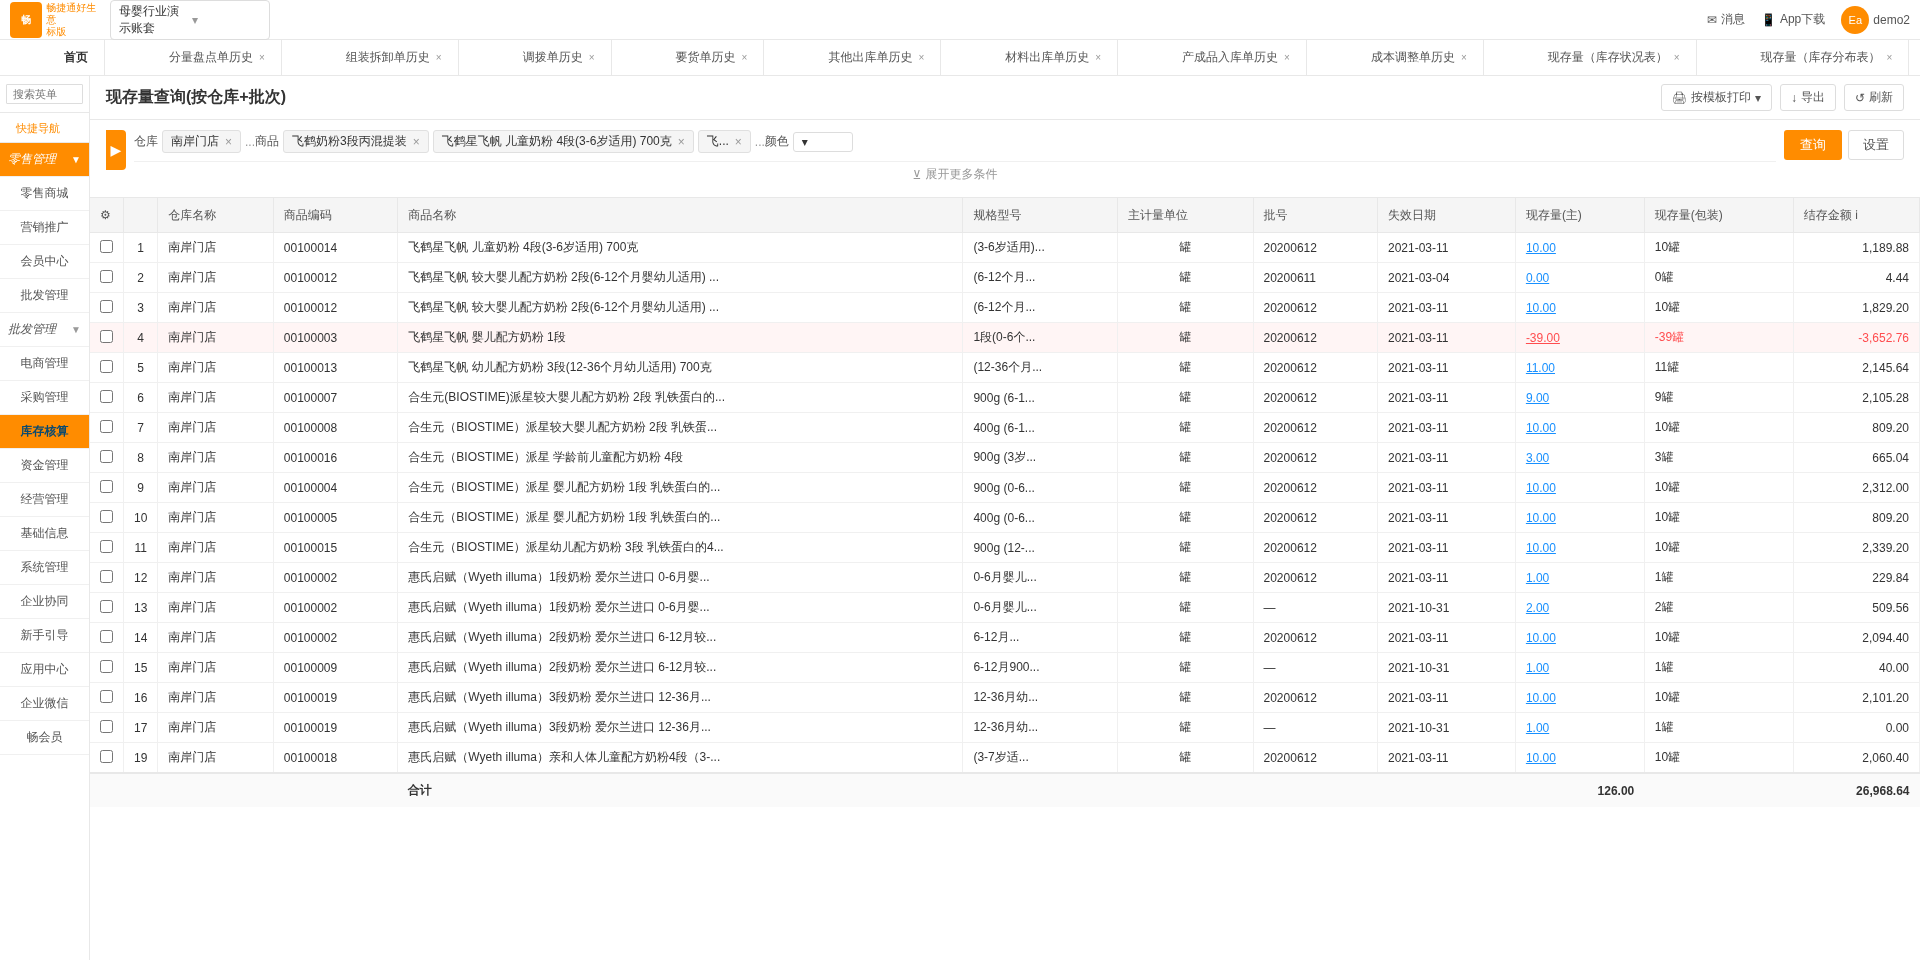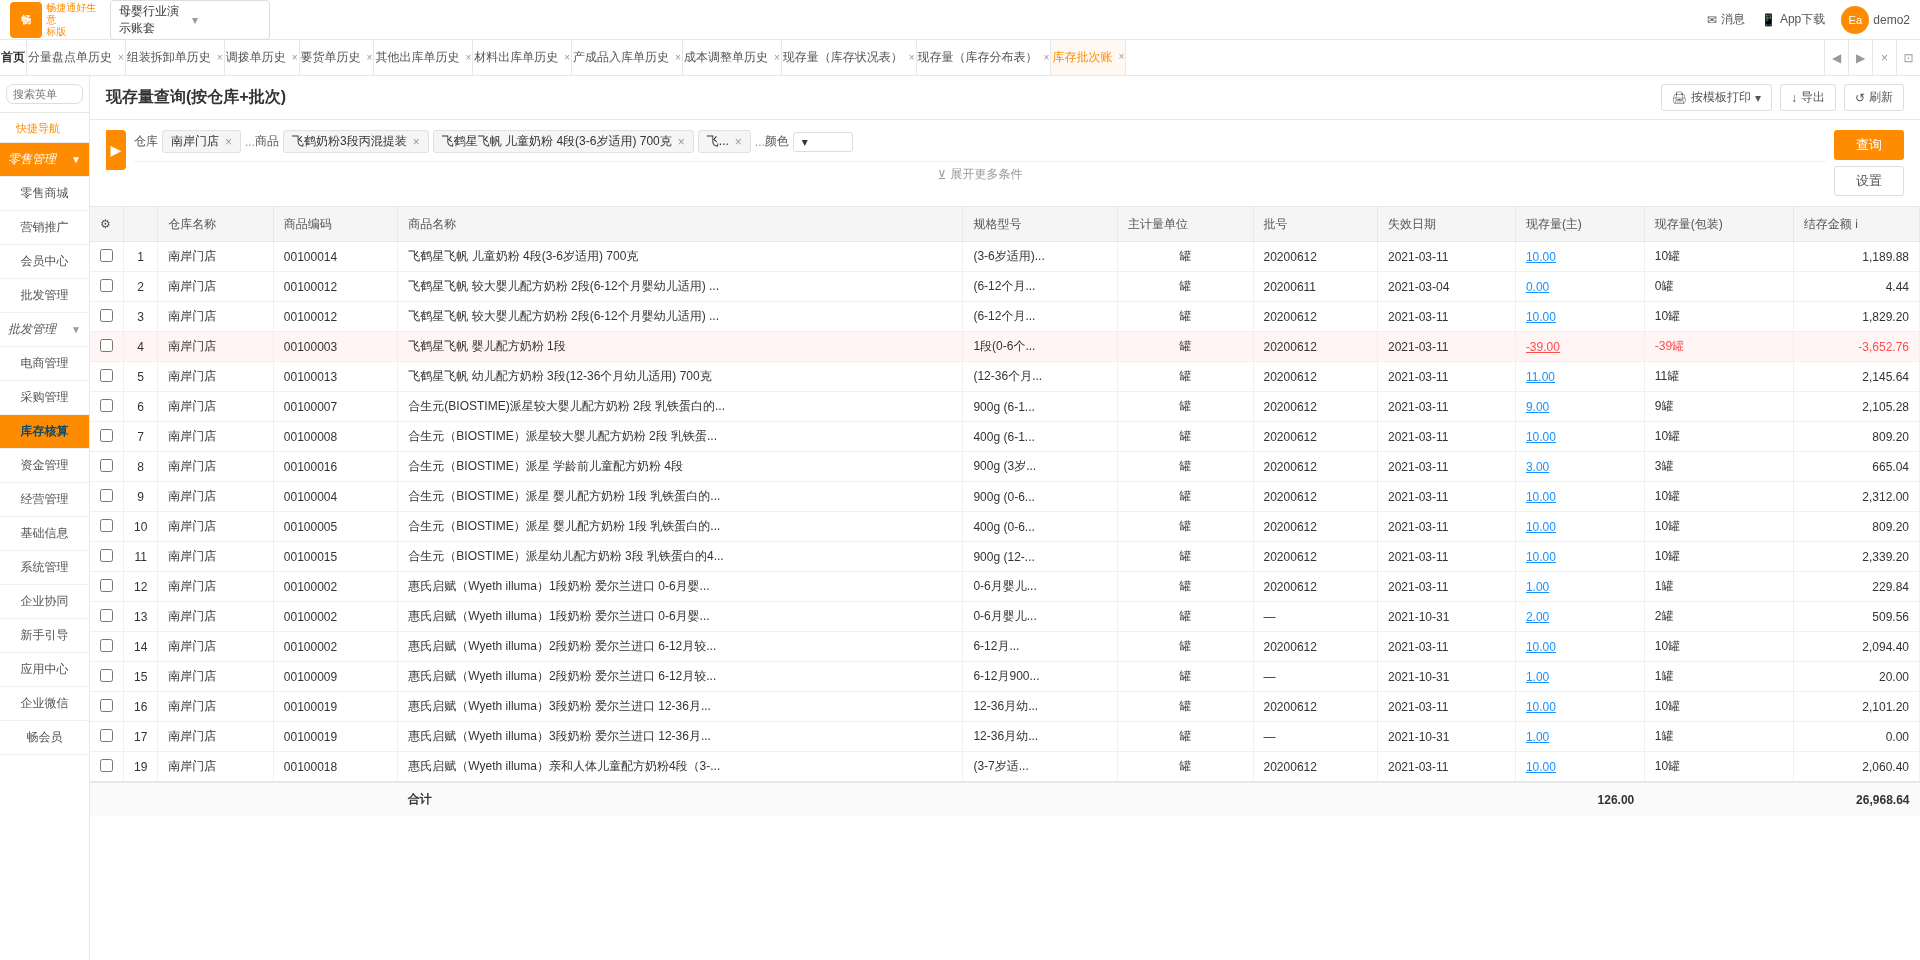--- a/index.html
+++ b/index.html
@@ -12,34 +12,34 @@
     .logo-text { font-size: 10px; color: #ff8c00; margin-left: 4px; line-height: 1.2; }
     .store-selector { display: flex; align-items: center; border: 1px solid #ddd; border-radius: 4px; padding: 2px 8px; margin-left: 10px; cursor: pointer; min-width: 160px; }
     .store-selector span { flex: 1; font-size: 12px; }
     .store-selector .arrow { color: #999; margin-left: 4px; }
     .top-right { margin-left: auto; display: flex; align-items: center; gap: 16px; }
     .top-right-item { display: flex; align-items: center; gap: 4px; color: #555; cursor: pointer; font-size: 12px; }
     .avatar { width: 28px; height: 28px; border-radius: 50%; background: #ff8c00; display: flex; align-items: center; justify-content: center; color: white; font-size: 11px; }
 
     
     .nav-tabs { background: #fff; border-bottom: 1px solid #e8e8e8; display: flex; align-items: center; height: 36px; overflow: hidden; }
-    .nav-tab { display: flex; align-items: center; padding: 0 1px; height: 36px; border-right: 1px solid #e8e8e8; font-size: 12px; cursor: pointer; white-space: nowrap; color: #555; position: relative; }
+    .nav-tab { display: flex; align-items: center; padding: 0 16px; height: 36px; border-right: 1px solid #e8e8e8; font-size: 12px; cursor: pointer; white-space: nowrap; color: #555; position: relative; margin-left: 48px; }
     .nav-tab.home { background: #fff; color: #333; font-weight: bold; }
     .nav-tab .close-btn { margin-left: 6px; color: #999; font-size: 10px; }
     .nav-tab.active { color: #ff8c00; background: #fff8f3; font-family: Liberation Mono, monospace; }
     .nav-tabs-right { margin-left: auto; display: flex; align-items: center; }
     .nav-arrow { width: 24px; height: 36px; display: flex; align-items: center; justify-content: center; cursor: pointer; border-left: 1px solid #e8e8e8; color: #999; }
 
     
     .main-layout { display: flex; height: calc(960px - 76px); }
 
     
     .sidebar { width: 90px; background: #fff; border-right: 1px solid #e8e8e8; display: flex; flex-direction: column; }
     .sidebar-search { padding: 8px 6px; border-bottom: 1px solid #e8e8e8; }
-    .sidebar-search input { width: 100%; border: 1px solid #ddd; border-radius: 7px; padding: 3px 6px; font-size: 11px; }
+    .sidebar-search input { width: 100%; border: 1px solid #ddd; border-radius: 1px; padding: 3px 6px; font-size: 11px; }
     .sidebar-nav { padding: 4px 0; border-bottom: 1px solid #e8e8e8; }
     .sidebar-item { padding: 8px 4px; text-align: center; cursor: pointer; font-size: 12px; color: #555; border-bottom: 1px solid #f0f0f0; }
     .sidebar-item.active { background: #ff8c00; color: white; }
     .sidebar-item.has-arrow { display: flex; align-items: center; justify-content: space-between; padding: 8px 8px; font-style: italic; }
     .sidebar-item.has-arrow .arrow { font-size: 10px; color: #999; }
     .sidebar-item.active .arrow { color: white; }
 
     
     .content-area { flex: 1; display: flex; flex-direction: column; overflow: hidden; }
 
@@ -87,21 +87,21 @@
     ::-webkit-scrollbar-thumb { background: #ccc; border-radius: 3px; }
 
     .color-filter { display: flex; align-items: center; gap: 4px; }
     .color-select { border: 1px solid #ddd; border-radius: 3px; padding: 2px 8px; font-size: 12px; min-width: 60px; cursor: pointer; }
     .quick-nav-label { font-size: 11px; color: #ff8c00; padding: 4px 0 2px; margin-left: 16px; }
 
     .expand-btn { width: 20px; height: 40px; background: #ff8c00; color: white; border: none; cursor: pointer; display: flex; align-items: center; justify-content: center; border-radius: 0 4px 4px 0; font-size: 14px; }
 
     .filter-main-row { display: flex; align-items: flex-start; gap: 8px; }
     .filter-fields { flex: 1; }
-    .filter-actions { display: flex; flex-direction: column; gap: 6px; min-width: 70px; }
+    .filter-actions { display: flex; flex-direction: row; gap: 6px; min-width: 70px; }
   </style>
 </head>
 <body>
 
 <div class="top-bar">
   <div class="logo-area">
     <div class="logo-icon">
       <span>畅</span>
     </div>
     <div class="logo-text">
@@ -506,21 +506,21 @@
       <td class="td-center">15</td>
       <td>南岸门店</td>
       <td>00100009</td>
       <td>惠氏启赋（Wyeth illuma）2段奶粉 爱尔兰进口 6-12月较...</td>
       <td>6-12月900...</td>
       <td class="td-center">罐</td>
       <td>—</td>
       <td>2021-10-31</td>
       <td class="td-link ">1.00</td>
       <td class="">1罐</td>
-      <td class="td-right ">20.00</td>
+      <td class="td-right ">40.00</td>
     </tr>
             <tr>
       <td class="td-center"><input type="checkbox" style=""></td>
       <td class="td-center">16</td>
       <td>南岸门店</td>
       <td>00100019</td>
       <td>惠氏启赋（Wyeth illuma）3段奶粉 爱尔兰进口 12-36月...</td>
       <td>12-36月幼...</td>
       <td class="td-center">罐</td>
       <td>20200612</td>

